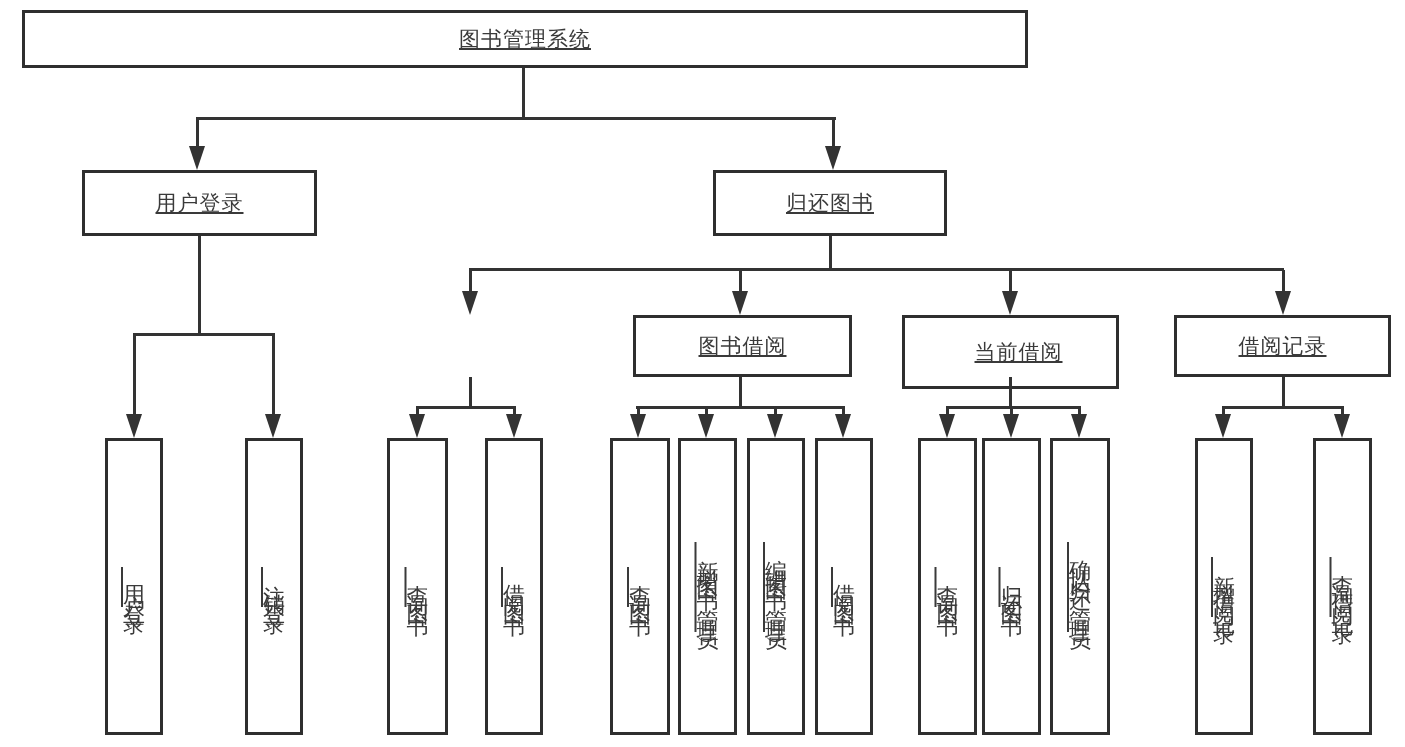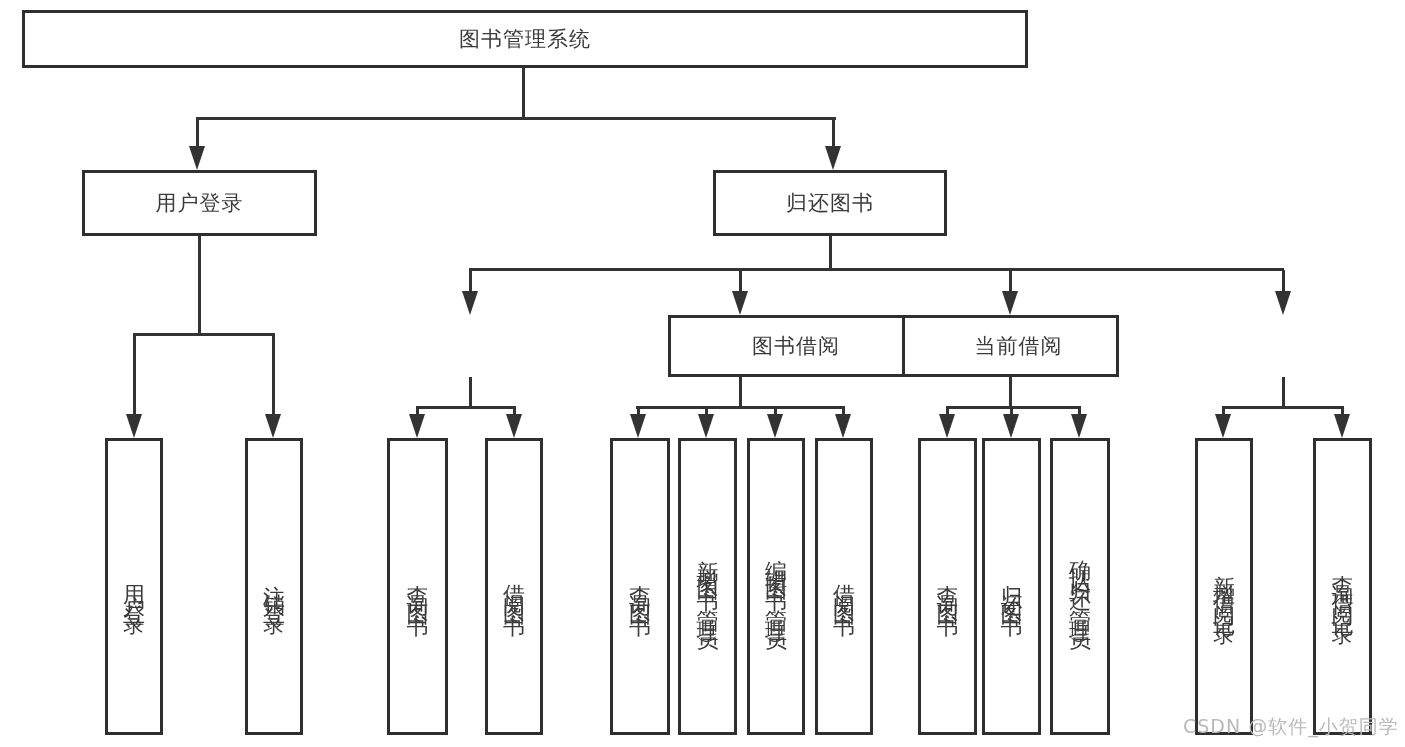--- a/index.html
+++ b/index.html
@@ -4,20 +4,21 @@
 <style>
   html,body{margin:0;padding:0;background:#ffffff;}
   #canvas{
     position:relative;width:1405px;height:747px;background:#ffffff;overflow:hidden;
     font-family:"DejaVu Sans","Liberation Sans",sans-serif;color:#3a3a3a;
   }
   .node{
     position:absolute;box-sizing:border-box;border:3px solid #2f2f2f;background:#ffffff;
     display:flex;align-items:center;justify-content:center;text-align:left;
     color:#3a3a3a;
+    text-decoration:underline;
   }
   .node.h{font-size:21px;letter-spacing:1px;white-space:nowrap;}
   .node.v{
     writing-mode:vertical-rl;text-orientation:mixed;
     font-size:22px;letter-spacing:10px;line-height:1;
   }
   .seg{position:absolute;background:#333333;}
   .arrow{
     position:absolute;width:0;height:0;
     border-left:8px solid transparent;border-right:8px solid transparent;
@@ -31,22 +32,23 @@
 </head>
 <body>
 
 <div id="canvas">
 
   <div class="node h" style="left:22px;top:10px;width:1006px;height:58px;">图书管理系统</div>
 
   <div class="node h" style="left:82px;top:170px;width:235px;height:66px;">用户登录</div>
   <div class="node h" style="left:713px;top:170px;width:234px;height:66px;">归还图书</div>
 
-  <div class="node h" style="left:668px;top:315px;width:256px;height:62px;">图书借阅</div>
-  <div class="node h" style="left:902px;top:315px;width:217px;height:62px;padding-left:16px;">当前借阅</div>
+  <div class="node h" style="left:633px;top:315px;width:219px;height:62px;">图书借阅</div>
+  <div class="node h" style="left:902px;top:315px;width:217px;height:74px;padding-left:16px;">当前借阅</div>
+  <div class="node h" style="left:1174px;top:315px;width:217px;height:62px;">借阅记录</div>
 
   <div class="node v" style="left:105px;top:438px;width:58px;height:297px;">用户登录</div>
   <div class="node v" style="left:245px;top:438px;width:58px;height:297px;">注销登录</div>
 
   <div class="node v" style="left:387px;top:438px;width:61px;height:297px;">查询图书</div>
   <div class="node v" style="left:485px;top:438px;width:58px;height:297px;">借阅图书</div>
 
   <div class="node v" style="left:610px;top:438px;width:60px;height:297px;">查询图书</div>
   <div class="node v" style="left:678px;top:438px;width:59px;height:297px;">新增图书（管理员）</div>
   <div class="node v" style="left:747px;top:438px;width:58px;height:297px;">编辑图书（管理员）</div>
@@ -111,15 +113,14 @@
   <div class="seg" style="left:1078px;top:408px;width:3px;height:9px;"></div>
   <div class="arrow" style="left:1071px;top:414px;"></div>
 
   <div class="seg" style="left:1282px;top:377px;width:3px;height:31px;"></div>
   <div class="seg" style="left:1222px;top:406px;width:122px;height:3px;"></div>
   <div class="seg" style="left:1222px;top:408px;width:3px;height:9px;"></div>
   <div class="arrow" style="left:1215px;top:414px;"></div>
   <div class="seg" style="left:1341px;top:408px;width:3px;height:9px;"></div>
   <div class="arrow" style="left:1334px;top:414px;"></div>
 
-  <div class="watermark">CSDN @软件_小贺同学</div>
 
 </div>
 
 </body></html>

